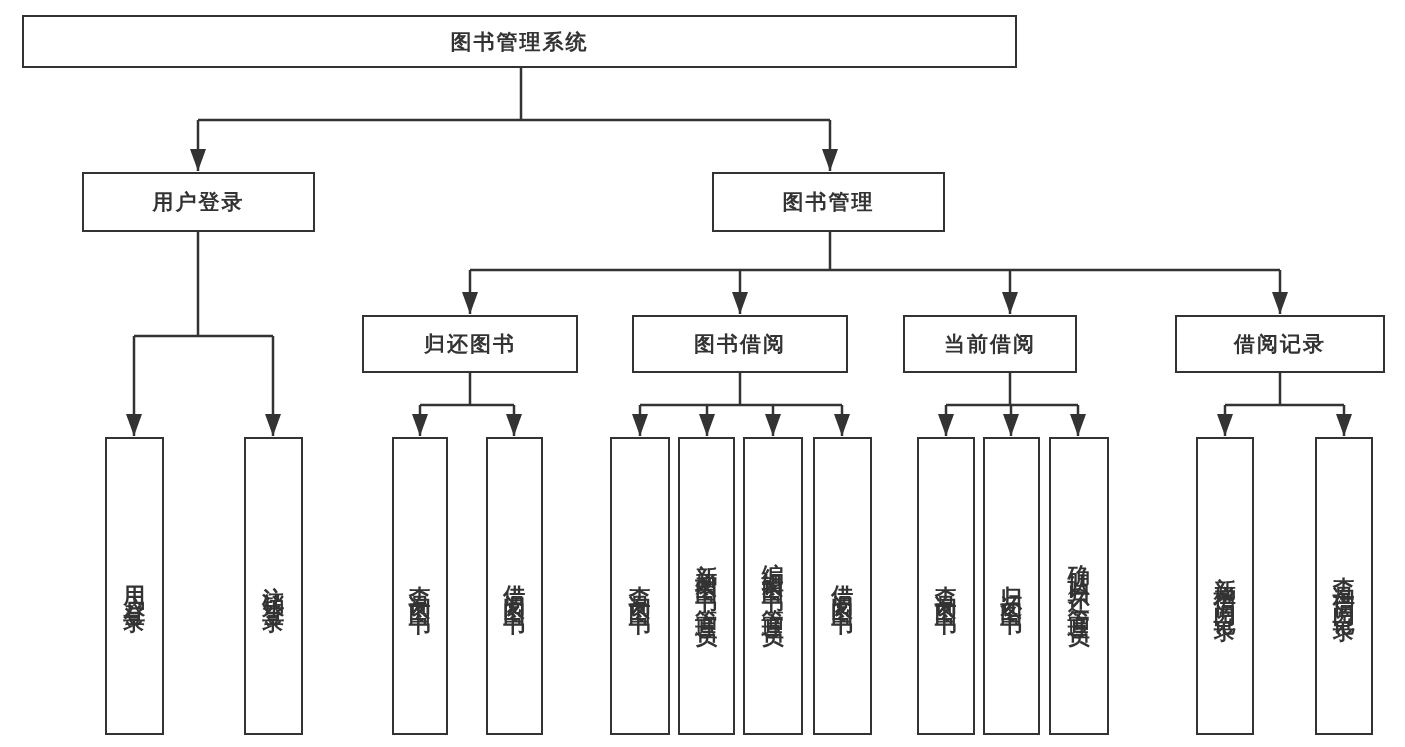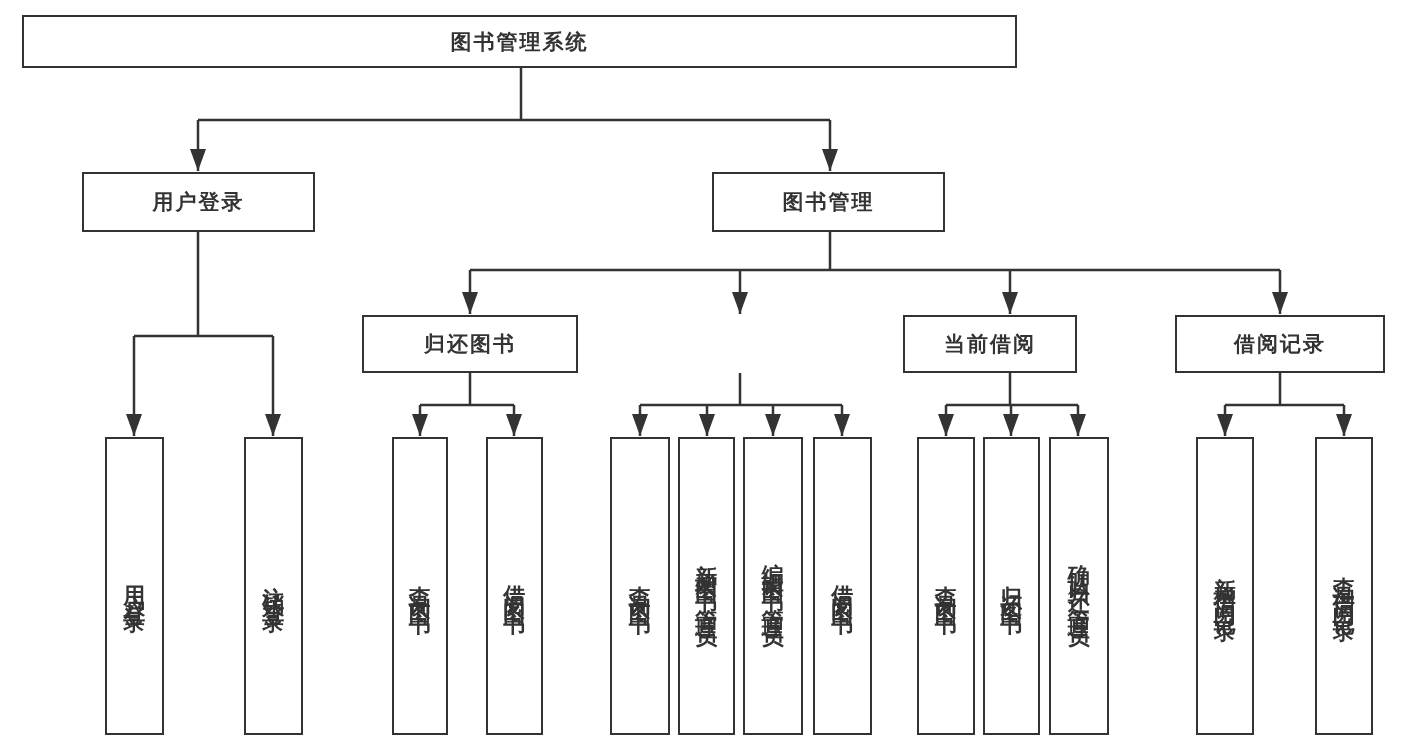--- a/index.html
+++ b/index.html
@@ -92,20 +92,23 @@
   <div class="node" style="left:82px;top:172px;width:233px;height:60px">
     <span class="hlabel">用户登录</span>
   </div>
   <div class="node" style="left:712px;top:172px;width:233px;height:60px">
     <span class="hlabel">图书管理</span>
   </div>
 
   <div class="node" style="left:362px;top:315px;width:216px;height:58px">
     <span class="hlabel">归还图书</span>
   </div>
+  <div class="node" style="left:632px;top:315px;width:216px;height:58px">
+    <span class="hlabel">图书借阅</span>
+  </div>
   <div class="node" style="left:903px;top:315px;width:174px;height:58px">
     <span class="hlabel">当前借阅</span>
   </div>
   <div class="node" style="left:1175px;top:315px;width:210px;height:58px">
     <span class="hlabel">借阅记录</span>
   </div>
 
   <div class="node" style="left:105px;top:437px;width:59px;height:298px">
     <span class="vlabel">用户登录</span>
   </div>

